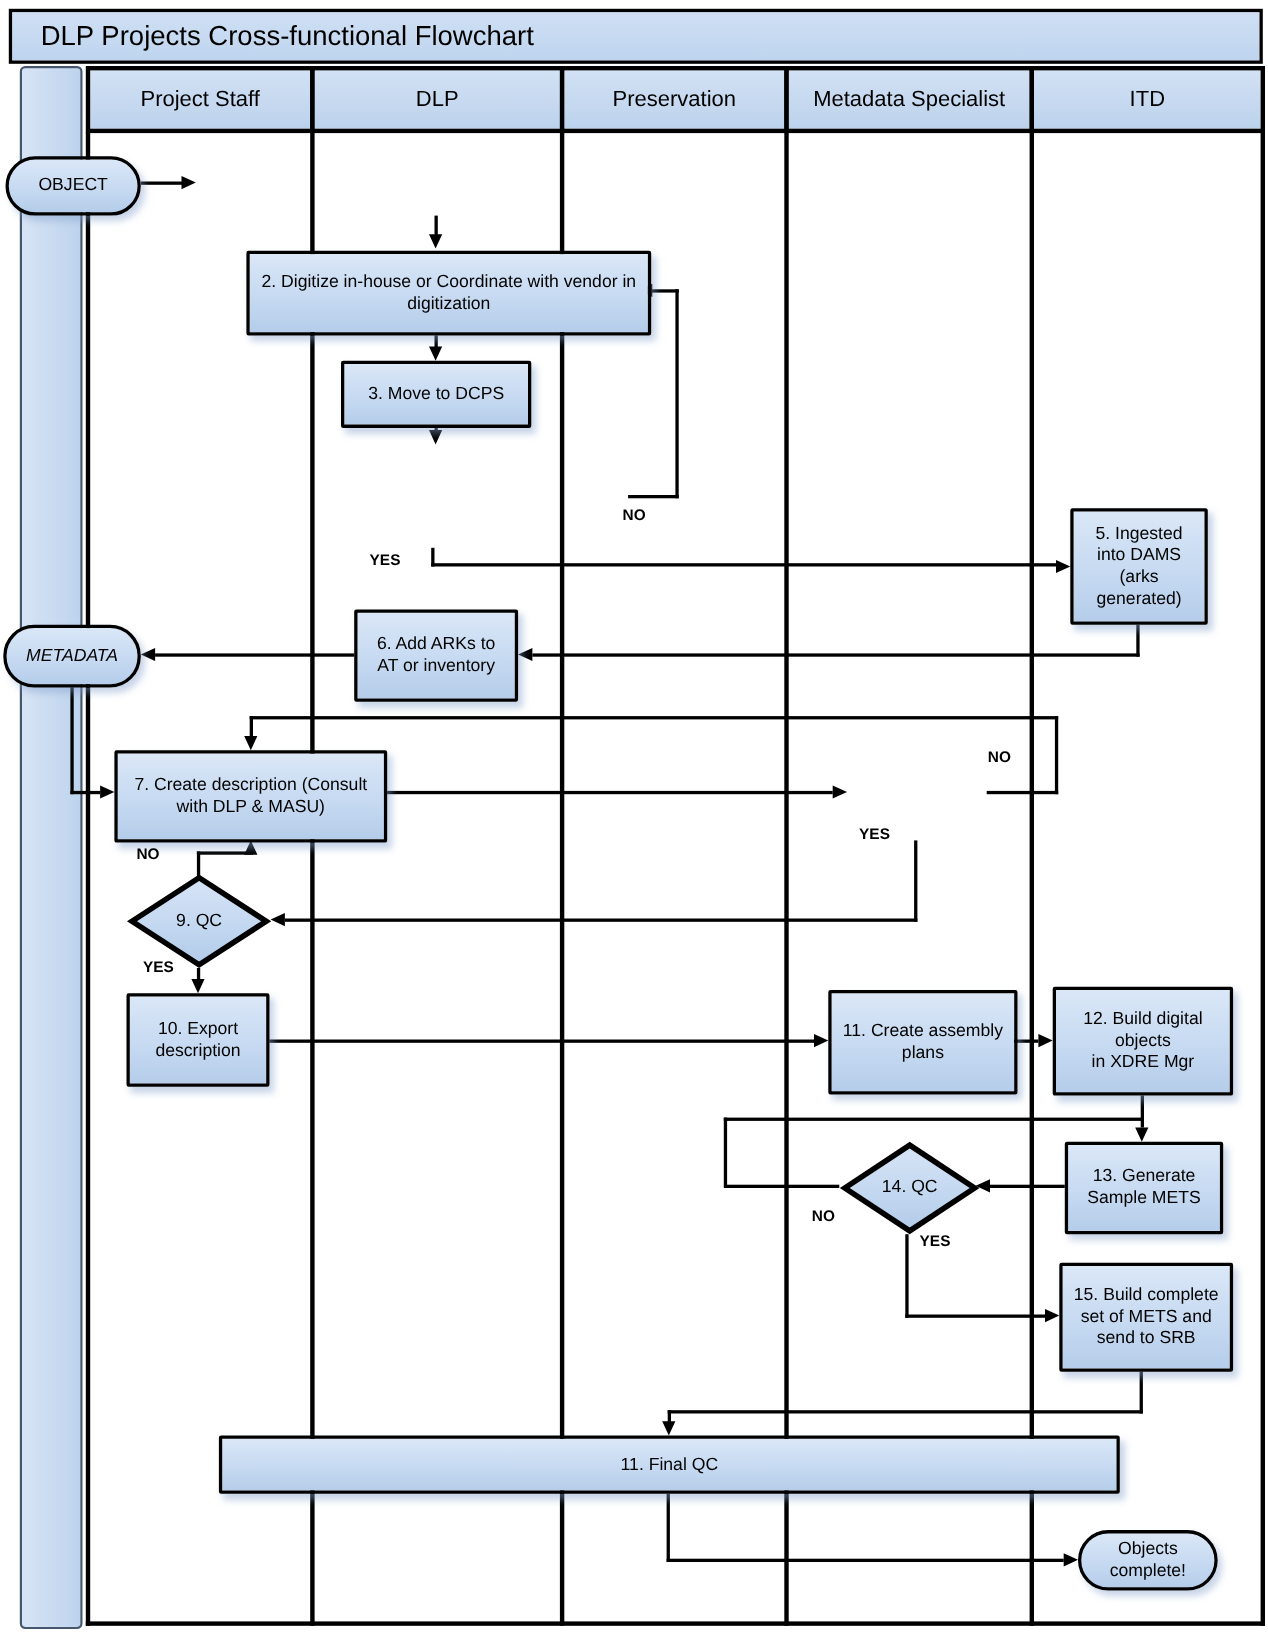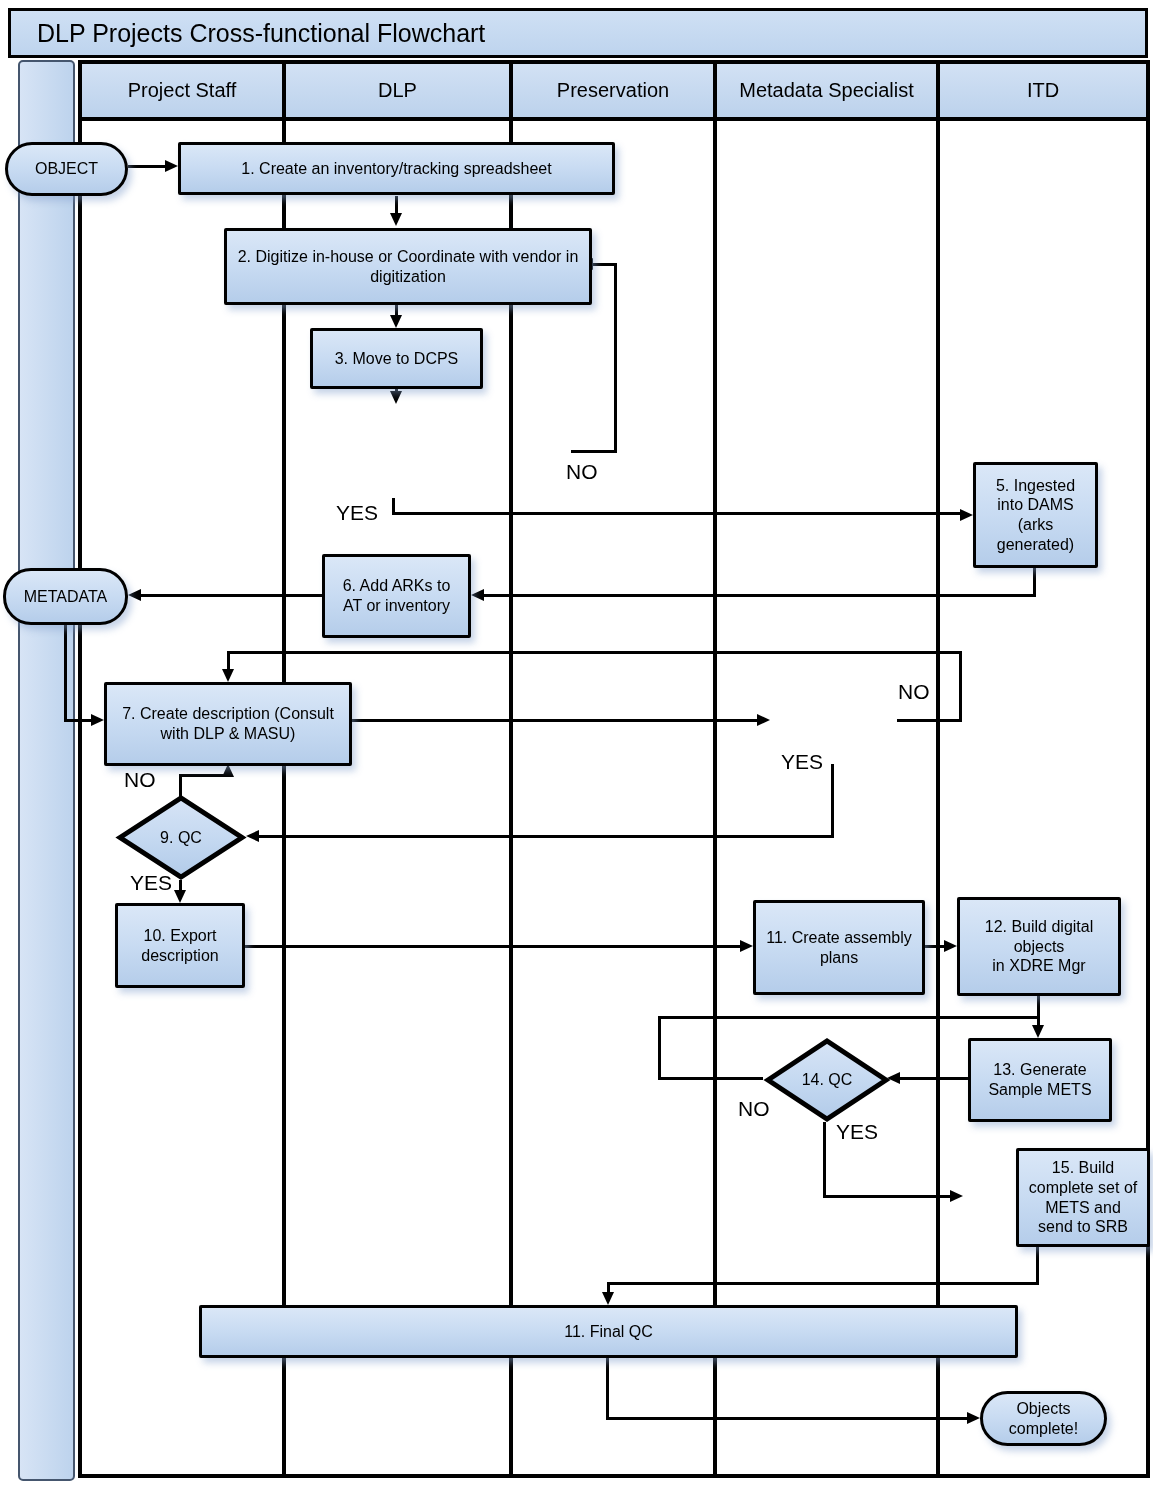--- a/index.html
+++ b/index.html
@@ -30,21 +30,21 @@
     display:flex;align-items:center;justify-content:center;text-align:center;
     font-size:16px;line-height:1.22;padding:3px 7px;white-space:pre-line;
     box-shadow:4px 5px 7px rgba(130,160,205,.45);}
   .terminator{border-radius:28px;}
 
   .diamond{position:absolute;}
   .diamond svg{position:absolute;left:0;top:0;overflow:visible;}
   .dlabel{position:absolute;left:0;top:0;right:0;bottom:0;display:flex;align-items:center;
     justify-content:center;font-size:16px;text-align:center;}
 
-  .elabel{position:absolute;font-size:21px;}
+  .elabel{position:absolute;font-size:14px;font-weight:bold;}
 </style>
 </head>
 <body>
 
 <svg width="0" height="0" style="position:absolute">
   <defs>
     <linearGradient id="dg" x1="0" y1="0" x2="0" y2="1">
       <stop offset="0" stop-color="#d7e4f6"></stop>
       <stop offset="0.5" stop-color="#c5d9f1"></stop>
       <stop offset="1" stop-color="#b2cbe9"></stop>
@@ -157,28 +157,27 @@
   <div class="seg" style="left:1036px;top:1247px;width:3px;height:38px;"></div>
   <div class="seg" style="left:607px;top:1282px;width:432px;height:3px;"></div>
   <div class="seg" style="left:607px;top:1282px;width:3px;height:12px;"></div>
   <div class="arr d" style="left:602px;top:1292px;"></div>
 
   <div class="seg" style="left:606px;top:1358px;width:3px;height:62px;"></div>
   <div class="seg" style="left:606px;top:1417px;width:361px;height:3px;"></div>
   <div class="arr r" style="left:967px;top:1412px;"></div>
 
   <div class="node terminator" style="left:5px;top:142px;width:123px;height:54px;"><span>OBJECT</span></div>
-  <div class="node" style="left:178px;top:142px;width:437px;height:53px;"><span>1. Create an inventory/tracking spreadsheet</span></div>
   <div class="node" style="left:224px;top:228px;width:368px;height:77px;"><span>2. Digitize in-house or Coordinate with vendor in digitization</span></div>
   <div class="node" style="left:310px;top:328px;width:173px;height:61px;"><span>3. Move to DCPS</span></div>
 
 
   <div class="node" style="left:973px;top:462px;width:125px;height:106px;"><span>5. Ingested into DAMS (arks generated)</span></div>
   <div class="node" style="left:322px;top:554px;width:149px;height:84px;"><span>6. Add ARKs to AT or inventory</span></div>
-  <div class="node terminator" style="left:3px;top:568px;width:125px;height:57px;"><span>METADATA</span></div>
+  <div class="node terminator" style="left:3px;top:568px;width:125px;height:57px;font-style:italic;"><span>METADATA</span></div>
   <div class="node" style="left:104px;top:682px;width:248px;height:84px;"><span>7. Create description (Consult with DLP &amp; MASU)</span></div>
 
 
   <div class="diamond" style="left:117px;top:795px;width:128px;height:85px;">
     <svg width="128" height="85" viewBox="0 0 128 85">
         <polygon points="3,42.5 64,3 125,42.5 64,82" fill="url(#dg)" stroke="#000" stroke-width="5"></polygon>
       </svg>
     <div class="dlabel">9. QC</div>
   </div>
 
@@ -188,21 +187,21 @@
 in XDRE Mgr</span></div>
   <div class="node" style="left:968px;top:1038px;width:144px;height:84px;"><span>13. Generate Sample METS</span></div>
 
   <div class="diamond" style="left:765px;top:1038px;width:124px;height:84px;">
     <svg width="124" height="84" viewBox="0 0 124 84">
         <polygon points="3,42 62,3 121,42 62,81" fill="url(#dg)" stroke="#000" stroke-width="5"></polygon>
       </svg>
     <div class="dlabel">14. QC</div>
   </div>
 
-  <div class="node" style="left:1016px;top:1148px;width:134px;height:99px;"><span>15. Build complete set of METS and send to SRB</span></div>
+  <div class="node" style="left:963px;top:1148px;width:158px;height:99px;"><span>15. Build complete set of METS and send to SRB</span></div>
   <div class="node" style="left:199px;top:1305px;width:819px;height:53px;"><span>11. Final QC</span></div>
   <div class="node terminator" style="left:980px;top:1391px;width:127px;height:55px;"><span>Objects complete!</span></div>
 
   <span class="elabel" style="left:566px;top:460px;">NO</span>
   <span class="elabel" style="left:336px;top:501px;">YES</span>
   <span class="elabel" style="left:898px;top:680px;">NO</span>
   <span class="elabel" style="left:781px;top:750px;">YES</span>
   <span class="elabel" style="left:124px;top:768px;">NO</span>
   <span class="elabel" style="left:130px;top:871px;">YES</span>
   <span class="elabel" style="left:738px;top:1097px;">NO</span>

